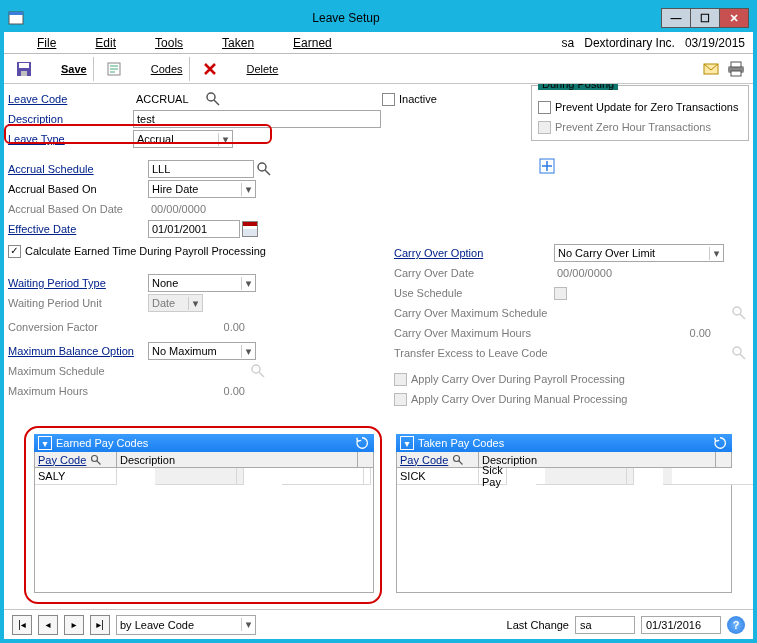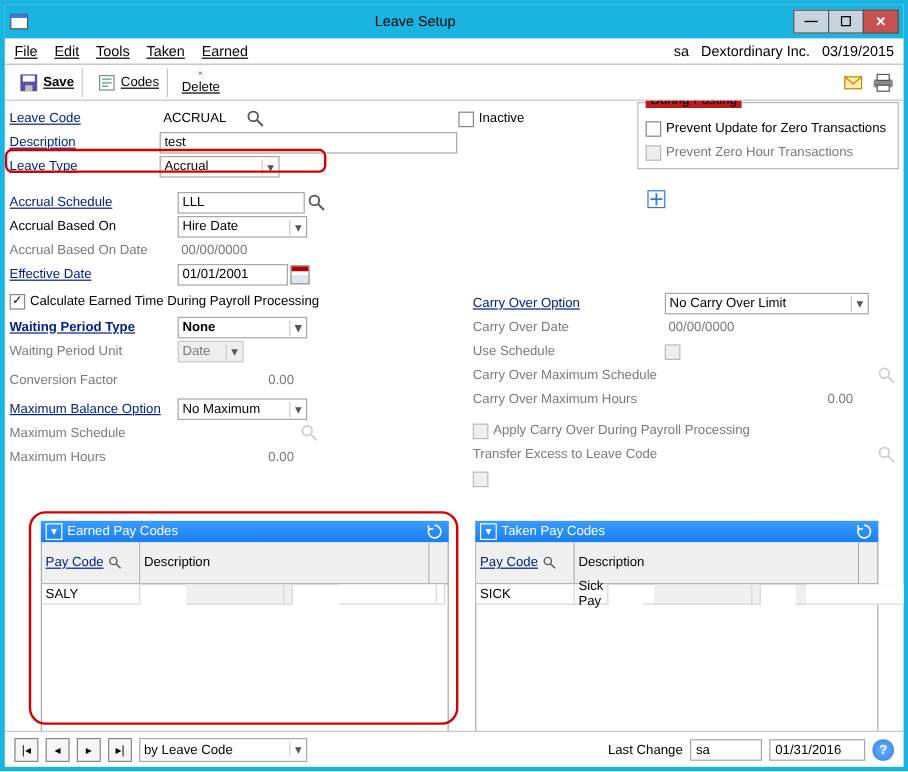--- a/index.html
+++ b/index.html
@@ -11,55 +11,55 @@
   .titlebar .app-icon { width: 16px; height: 16px; margin-right: 6px; }
   .titlebar .title { flex: 1; text-align: center; font-size: 12px; color: #000; }
   .titlebar .win-btn { width: 30px; height: 20px; background: #c7d3de; border: 1px solid #555; display: flex; align-items: center; justify-content: center; margin-left: -1px; font-weight: bold; }
   .titlebar .win-close { background: #c75050; color: #fff; }
 
   .menubar { height: 22px; border-bottom: 1px solid #bbb; display: flex; align-items: center; padding: 0 8px; gap: 14px; font-size: 12px; }
   .menubar .right-info { margin-left: auto; display: flex; gap: 10px; color: #000; }
 
   .toolbar { height: 30px; border-bottom: 1px solid #c6c6c6; display: flex; align-items: center; padding: 0 6px; gap: 6px; }
   .tbtn { display: inline-flex; align-items: center; gap: 4px; padding: 2px 6px; height: 24px; border-right: 1px solid #c6c6c6; }
-  .tbtn:last-of-type { border-right: none; flex-direction: column; }
+  .tbtn:last-of-type { border-right: none; }
   .toolbar-right { margin-left: auto; display: flex; gap: 6px; align-items: center; }
   .tool-ico { width: 16px; height: 16px; }
-  .ul { text-decoration: underline; }
+  .ul { text-decoration: underline; margin-left: 25px; }
 
   .content { position: relative; padding: 6px 10px 4px 10px; height: calc(100% - 28px - 22px - 30px - 30px); overflow: hidden; }
 
   .label-link { color: #00218a; text-decoration: underline; cursor: pointer; }
   .label-dis  { color: #7a7a7a; }
   .row { display: flex; align-items: center; height: 18px; margin: 2px 0; }
   .lbl { width: 125px; }
   .val { height: 18px; border: 1px solid #a7a7a7; padding: 0 3px; background: #fff; font-size: 11px; }
   .valtxt { padding: 0 3px; }
   .combo { border: 1px solid #a7a7a7; height: 18px; display: inline-flex; align-items: center; justify-content: space-between; background: #fff; padding: 0 0 0 3px; }
   .combo.dis { background:#eee; color:#7a7a7a; border-color:#ccc;}
   .combo .arr { width: 14px; text-align: center; border-left: 1px solid #ccc; color: #555; }
   .lookup-ico { width: 16px; height: 16px; margin-left: 2px; }
   .cal-ico { width: 16px; height: 16px; margin-left: 2px; display:inline-block; border:1px solid #888; background: linear-gradient(#fff 50%, #e0e6f0 50%); position:relative; }
   .cal-ico::before { content:""; position:absolute; top:0;left:0;right:0;height:4px;background:#b00000;}
   .chk { width: 13px; height: 13px; border: 1px solid #888; display: inline-flex; align-items:center; justify-content:center; font-size:10px; line-height:10px; margin-right:4px; background:#fff;}
   .chk.dis { border-color:#bbb; background:#eee;}
 
   .groupbox { position:absolute; border:1px solid #b8b8b8; padding: 10px 6px 6px 6px; }
-  .groupbox .gtitle { position:absolute; top:-8px; left:6px; background:#b91c1c; padding:0 4px; font-size:11px; }
+  .groupbox .gtitle { position:absolute; top:-8px; left:6px; background:#0f766e; padding:0 4px; font-size:11px; }
 
   .numfield { text-align:right; padding-right:3px; display:inline-block;}
 
   
   .redbox { position:absolute; border:2px solid #d40000; border-radius:6px; pointer-events:none; }
 
   .grid-wrap { position:absolute; width: 340px; }
   .grid-titlebar { height:18px; background: linear-gradient(#3a9cff, #1a7ff0); color:#fff; display:flex; align-items:center; padding:0 4px; font-size:11px; }
   .grid-titlebar .exp { width:14px;height:14px; border:1px solid #fff; margin-right:4px; display:flex;align-items:center;justify-content:center; font-size:10px;}
   .grid-titlebar .ref { margin-left:auto; width:16px;height:14px;}
-  .grid-head { display:flex; height:35px; border-left:1px solid #aaa;}
+  .grid-head { display:flex; height:16px; border-left:1px solid #aaa;}
   .grid-head .gc { border-right:1px solid #aaa; border-bottom:1px solid #aaa; background:#f0f0f0; display:flex;align-items:center; padding:0 3px; gap:2px;}
   .grid-body { border:1px solid #aaa; border-top:none; height: 125px; display:flex;}
   .grid-rows { flex:1; display:flex; flex-direction:row;gap:38px; }
   .grid-row { display:flex; height:17px; border-bottom:1px solid #d8d8d8;}
   .grid-row:nth-child(odd){ background:#fff;}
   .grid-row:nth-child(even){ background:#f0f0f0;}
   .grid-row .gc { border-right:1px solid #d8d8d8; padding:0 3px; display:flex; align-items:center;}
   .grid-scroll { width:16px; background:#e6e6e6; display:flex; flex-direction:column; border-left:1px solid #aaa;}
   .grid-scroll .sbtn { height:16px; border:1px solid #aaa; background:#f5f5f5; display:flex;align-items:center;justify-content:center; font-size:8px;}
   .grid-scroll .strack { flex:1; background:#e0e0e0;}
@@ -198,21 +198,21 @@
       </div>
       <div class="row">
         <span class="lbl label-link" style="width:140px">Effective Date</span>
         <input class="val" style="width: 92px;" value="01/01/2001">
         <span class="cal-ico"></span>
       </div>
       <div class="row" style="margin-top:4px;">
         <span class="chk">✓</span>
         <span>Calculate Earned Time During Payroll Processing</span>
       </div>
-      <div class="row" style="margin-top:4px;font-weight:bold;">
+      <div class="row" style="margin-top:14px;">
         <span class="lbl label-link" style="width:140px">Waiting Period Type</span>
         <span class="combo" style="width:108px">
             <span>None</span>
             <span class="arr">▾</span>
           </span>
       </div>
       <div class="row">
         <span class="lbl label-dis" style="width:140px">Waiting Period Unit</span>
         <span class="combo dis" style="width:55px">
             <span>Date</span>
@@ -265,34 +265,35 @@
         <span style="flex:1"></span>
         <svg class="lookup-ico" style="opacity:.4" viewBox="0 0 16 16">
             <circle cx="6" cy="6" r="4" fill="none" stroke="#888" stroke-width="1.5"></circle>
             <path d="M9 9 L14 14" stroke="#888" stroke-width="1.5"></path>
           </svg>
       </div>
       <div class="row">
         <span class="lbl label-dis" style="width:160px">Carry Over Maximum Hours</span>
         <span class="numfield label-dis" style="width:160px">0.00</span>
       </div>
-      <div class="row" style="margin-top:8px;">
-        <span class="chk dis"></span>
-        <span class="label-dis">Apply Carry Over During Payroll Processing</span>
-      </div>
       <div class="row">
         <span class="lbl label-dis" style="width:160px">Transfer Excess to Leave Code</span>
         <span style="flex:1"></span>
         <svg class="lookup-ico" style="opacity:.4" viewBox="0 0 16 16">
             <circle cx="6" cy="6" r="4" fill="none" stroke="#888" stroke-width="1.5"></circle>
             <path d="M9 9 L14 14" stroke="#888" stroke-width="1.5"></path>
           </svg>
       </div>
-      <div class="row">
+      <div class="row" style="margin-top:8px;">
         <span class="chk dis"></span>
+        <span class="label-dis">Apply Carry Over During Payroll Processing</span>
+      </div>
+      <div class="row">
+        <span class="chk dis"></span>
+        <span class="label-dis">Apply Carry Over During Manual Processing</span>
       </div>
     </div>
 
     <svg style="position:absolute; left:535px; top:74px; width:16px;height:16px;" viewBox="0 0 16 16">
         <rect x="1" y="1" width="14" height="14" fill="none" stroke="#2a7ae0"></rect>
         <path d="M8 3 v10 M3 8 h10" stroke="#2a7ae0" stroke-width="1.5"></path>
       </svg>
 
     <div class="grid-wrap" style="left:30px; top:350px; width:340px;">
       <div class="grid-titlebar">

